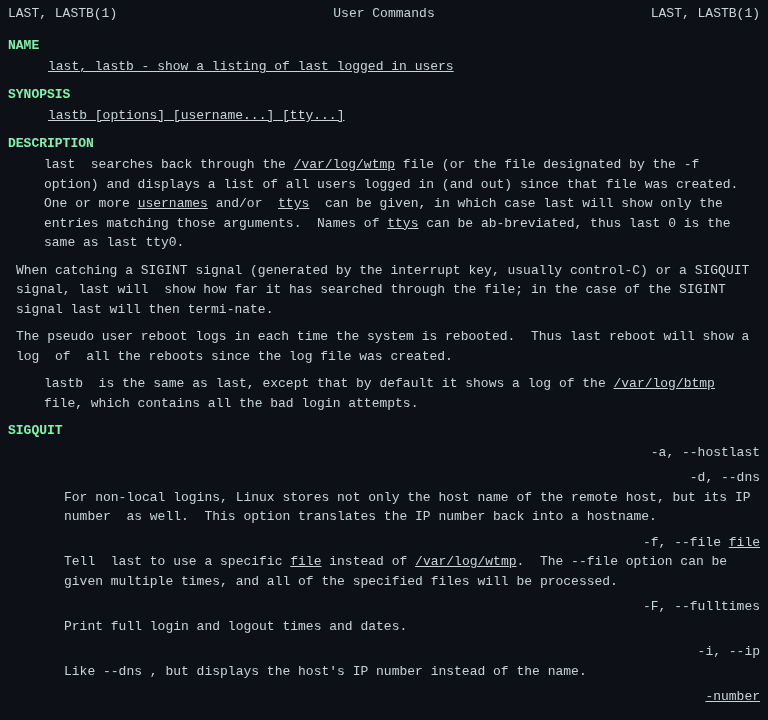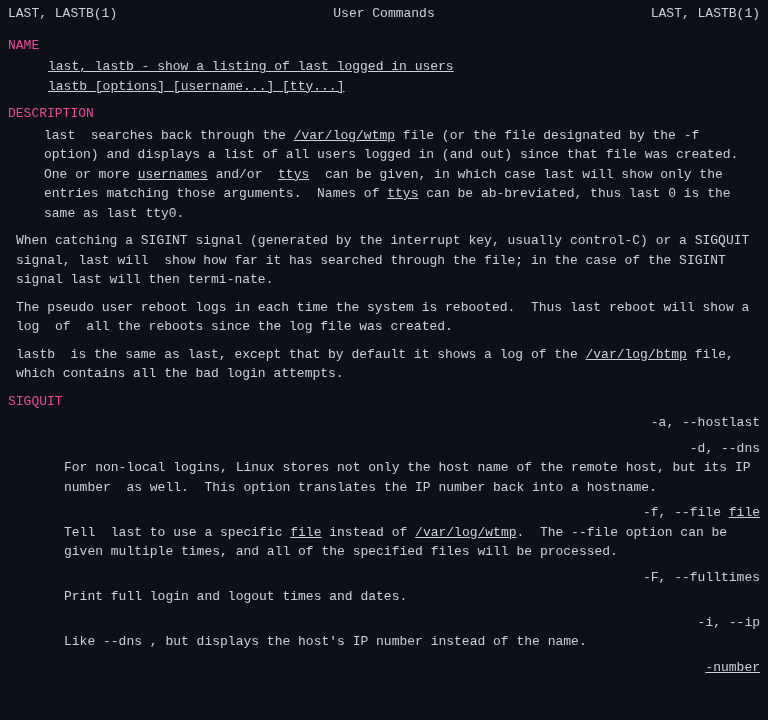--- a/index.html
+++ b/index.html
@@ -25,22 +25,22 @@
     }
 
     .header-line {
       display: flex;
       justify-content: space-between;
       color: #c9d1d9;
       margin-bottom: 12px;
     }
 
     .section-title {
-      color: #ec4899;
-      font-weight: normal;
+      color: #86efac;
+      font-weight: bold;
       margin-top: 8px;
       margin-bottom: 2px;
     }
 
     .indent-1 {
       padding-left: 40px;
       text-decoration: underline;
     }
 
     .underline {
@@ -74,37 +74,38 @@
     <span>User Commands</span>
     <span>LAST, LASTB(1)</span>
   </div>
 
   <div>
     <div class="section-title">NAME</div>
     <div class="indent-1">last, lastb - show a listing of last logged in users</div>
   </div>
 
   <div>
+    <div class="section-title">SYNOPSIS</div>
     <div class="indent-1">
       lastb [options] [<span class="underline">username</span>...] [<span class="underline">tty</span>...]
     </div>
   </div>
 
   <div>
     <div class="section-title">DESCRIPTION</div>
     <div style="padding-left: 8px; margin-left: 28px;">
       <p>last&nbsp; searches back through the <span class="underline">/var/log/wtmp</span> file (or the file designated by the -f option) and displays a list of all users logged in (and out) since that file was created.&nbsp; One or more <span class="underline">usernames</span> and/or&nbsp; <span class="underline">ttys</span>&nbsp; can be given, in which case last will show only the entries matching those arguments.&nbsp; Names of <span class="underline">ttys</span> can be ab-breviated, thus last 0 is the same as last tty0.</p>
     </div>
     <div style="padding-left: 8px; margin-top: 8px;">
       <p>When catching a SIGINT signal (generated by the interrupt key, usually control-C) or a SIGQUIT signal, last will&nbsp; show how far it has searched through the file; in the case of the SIGINT signal last will then termi-nate.</p>
     </div>
     <div style="padding-left: 8px; margin-top: 8px;">
       <p>The pseudo user reboot logs in each time the system is rebooted.&nbsp; Thus last reboot will show a log&nbsp; of&nbsp; all the reboots since the log file was created.</p>
     </div>
-    <div style="padding-left: 8px; margin-top: 8px;">
+    <div style="padding-left: 8px; margin-top: 8px; margin-left: 28px;">
       <p>lastb&nbsp; is the same as last, except that by default it shows a log of the <span class="underline">/var/log/btmp</span> file, which contains all the bad login attempts.</p>
     </div>
   </div>
 
   <div>
     <div class="section-title">SIGQUIT</div>
 
     <div class="option-entry">
       <div class="option-line">-a, --hostlast</div>
     </div>

